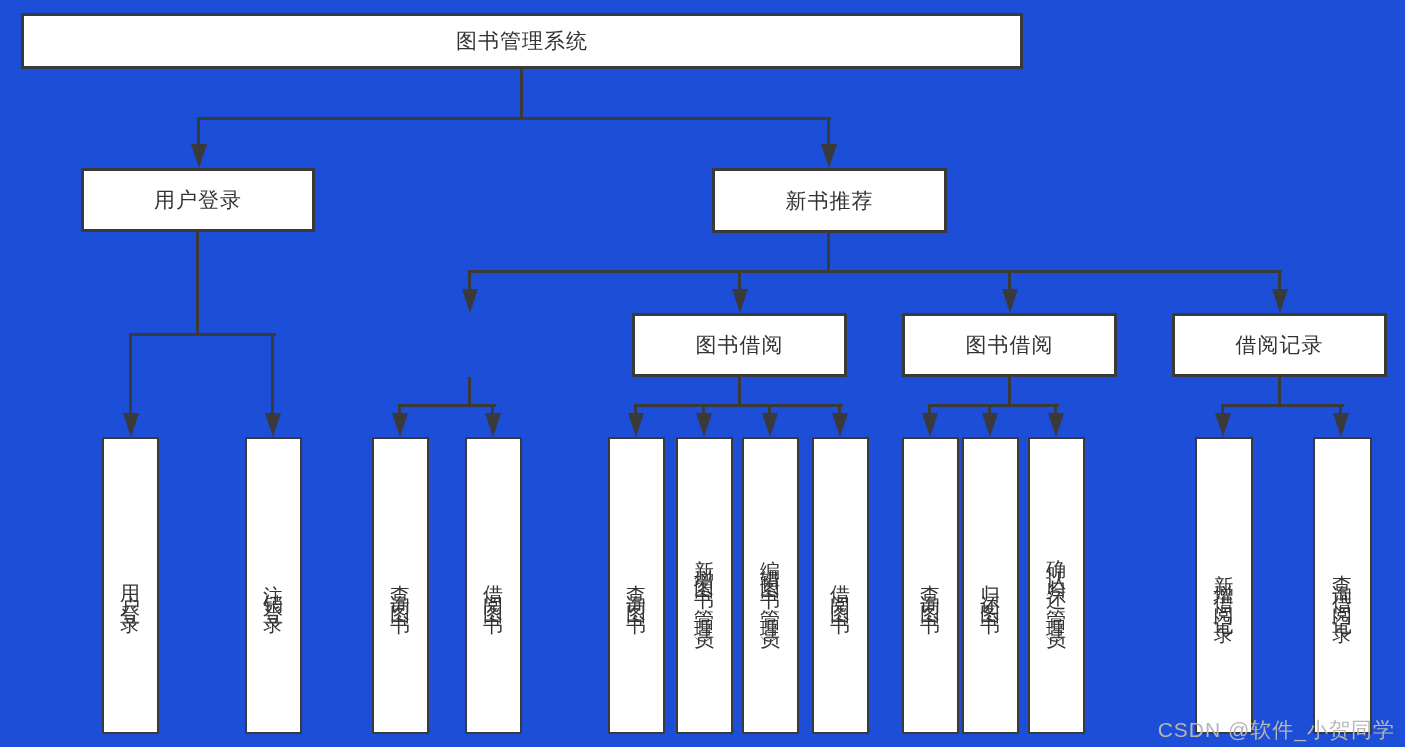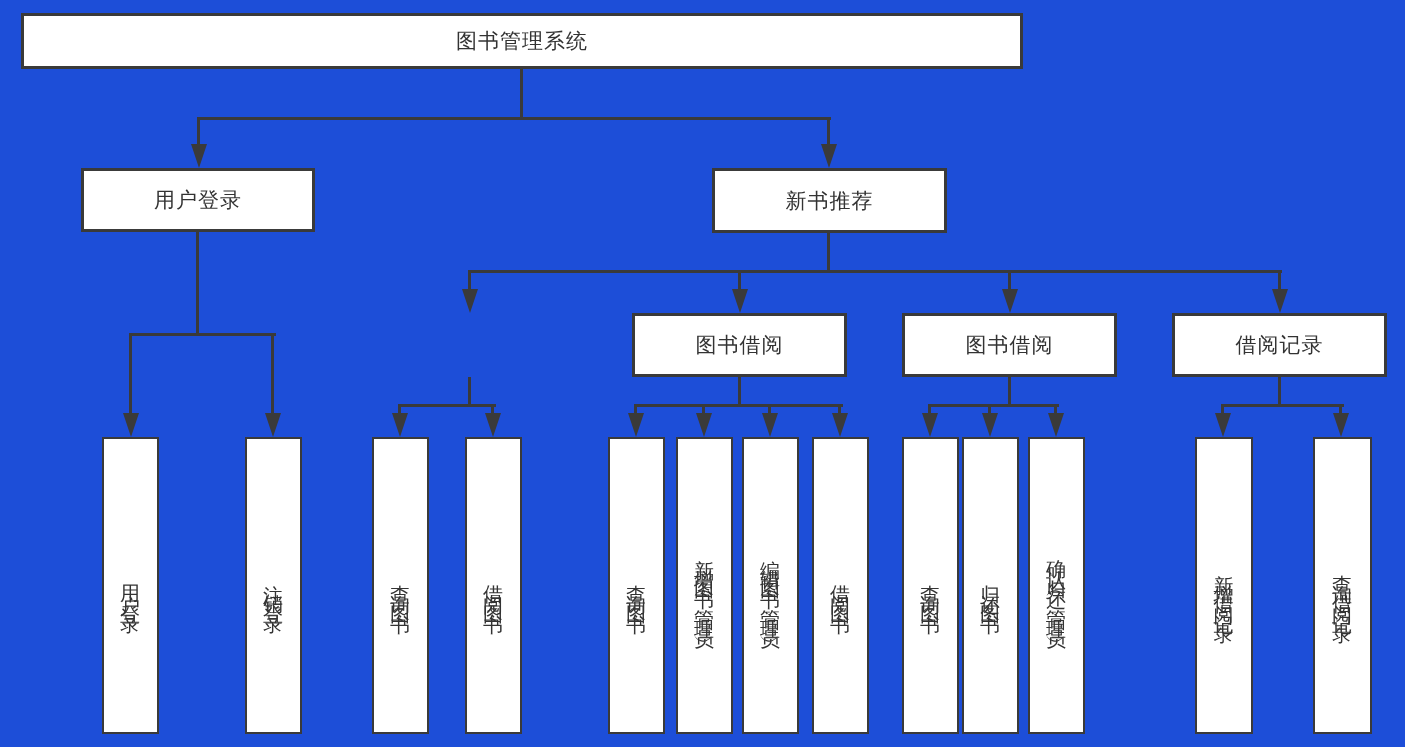--- a/index.html
+++ b/index.html
@@ -142,14 +142,15 @@
   <div class="line" style="left:1054px; top:405px; width:3px; height:12px;"></div>
   <div class="arrowhead" style="left:1048px; top:413px;"></div>
 
   <div class="line" style="left:1278px; top:377px; width:3px; height:30px;"></div>
   <div class="line" style="left:1221px; top:404px; width:123px; height:3px;"></div>
   <div class="line" style="left:1221px; top:405px; width:3px; height:12px;"></div>
   <div class="arrowhead" style="left:1215px; top:413px;"></div>
   <div class="line" style="left:1339px; top:405px; width:3px; height:12px;"></div>
   <div class="arrowhead" style="left:1333px; top:413px;"></div>
 
+  <div class="watermark">CSDN @软件_小贺同学</div>
 
 </div>
 
 </body></html>

